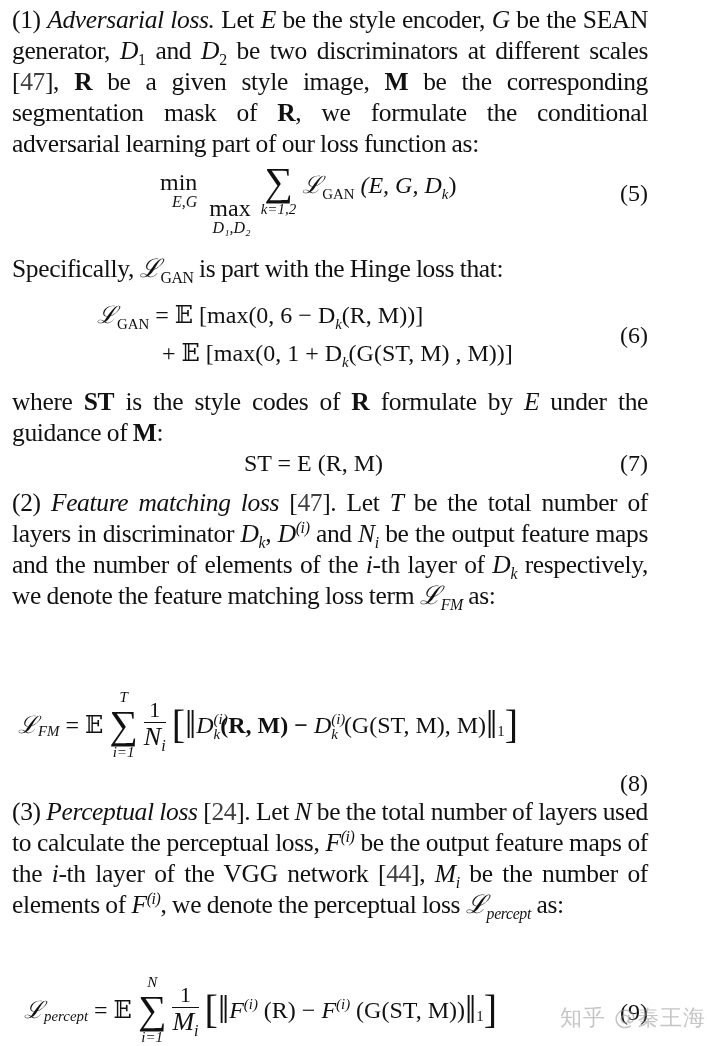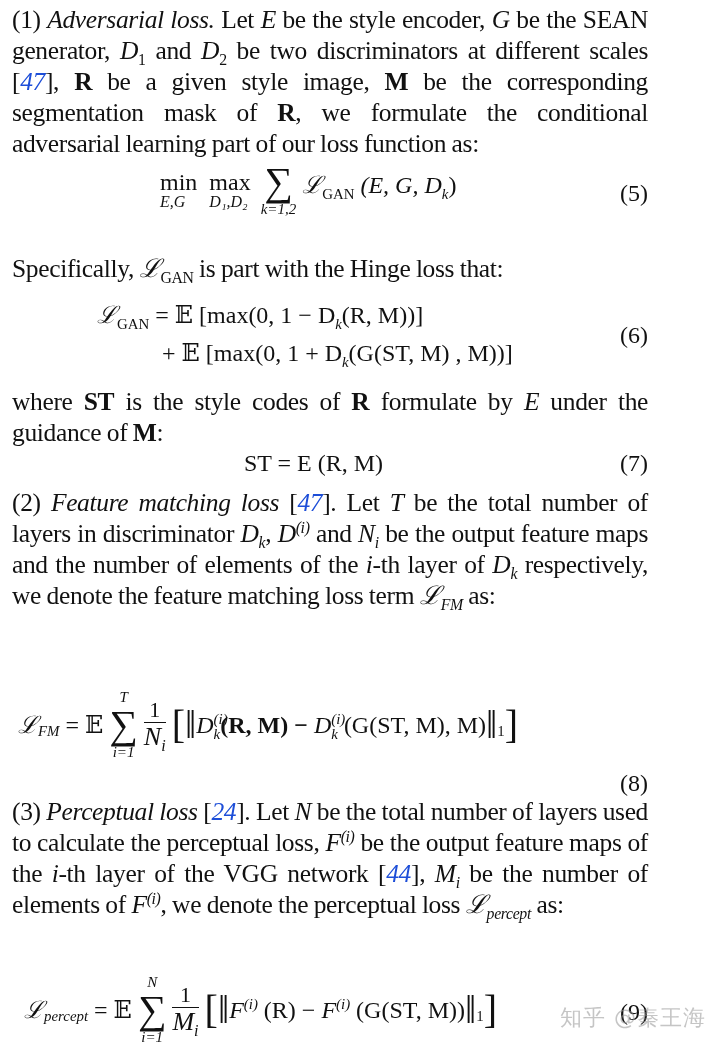--- a/index.html
+++ b/index.html
@@ -9,35 +9,35 @@
     color: #111111;
   }
   .page { position: absolute; left: 12px; top: 0; width: 636px; }
   .para {
     font-size: 25.5px; line-height: 31px; text-align: justify;
     position: absolute; left: 0; width: 636px;
     letter-spacing: -0.35px; word-spacing: -0.5px;
   }
   .it { font-style: italic; }
   .bf { font-weight: bold; }
-  .cite { color: #1d4ed8; font-style: italic; }
+  .cite { color: #404040; }
   .mi { font-style: italic; }
   .cal { font-family: "Liberation Serif", serif; font-style: italic; font-weight: normal; }
   sub, sup { font-size: 62%; line-height: 0; }
   .eq {
     position: absolute; left: 0; width: 636px; font-size: 24px; line-height: 30px;
   }
   .eqnum { position: absolute; right: 0; font-size: 24px; }
   .sum { font-size: 40px; line-height: 40px; display: inline-block; vertical-align: middle; }
   .stack { display: inline-block; text-align: center; vertical-align: middle; line-height: 1; }
   .stack .top, .stack .bot { font-size: 15px; display: block; font-style: italic; }
   .frac { display: inline-block; vertical-align: middle; text-align: center; line-height: 1.1; }
   .frac .num { display: block; border-bottom: 1.3px solid #111; padding: 0 2px; font-size: 22px; }
   .frac .den { display: block; font-size: 26px; }
-  .opstack { display: inline-block; text-align: left; vertical-align: top; line-height: 1; }
+  .opstack { display: inline-block; text-align: right; vertical-align: top; line-height: 1; }
   .opstack .op { display: block; font-size: 24px; }
   .opstack .lim { display: block; font-size: 16px; font-style: italic; }
   .bigbr { font-size: 40px; vertical-align: middle; line-height: 1; font-weight: 200; }
   .watermark {
     position: absolute; left: 560px; top: 1003px; font-size: 22px;
     color: rgba(150,150,150,0.55); font-family: "DejaVu Sans", sans-serif; letter-spacing: 1px;
   }
 </style>
 </head>
 <body>
@@ -45,34 +45,34 @@
 <div class="page">
 
   <div class="para" style="top:4px;">
     <span>(1)</span>
     <span class="it">Adversarial loss.</span><span> Let </span><span class="it">E</span><span> be the style encoder, </span><span class="it">G</span><span> be the SEAN generator, </span><span class="it">D</span><sub>1</sub><span> and </span><span class="it">D</span><sub>2</sub><span> be two discriminators at different scales [</span><span class="cite">47</span><span>], </span><span class="bf">R</span><span> be a given style image, </span><span class="bf">M</span><span> be the corresponding segmentation mask of </span><span class="bf">R</span><span>, we formulate the conditional adversarial learning part of our loss function as:</span>
   </div>
 
   <div class="eq" style="top:170px;">
     <span style="position:absolute; left:148px; top:0;">
       <span class="opstack"><span class="op">min</span><span class="lim">E,G</span></span>
-      <span class="opstack" style="margin-left:6px;"><span class="op">max</span><span class="lim">D₁,D₂</span></span>
+      <span class="opstack" style="margin-left:6px;margin-top:26px;"><span class="op">max</span><span class="lim">D₁,D₂</span></span>
       <span class="stack" style="margin-left:4px; vertical-align:top; margin-top:-8px;"><span class="sum">∑</span><span class="bot">k=1,2</span></span>
       <span class="cal">ℒ</span><sub>GAN</sub><span class="mi"> (E, G, D</span><sub class="mi">k</sub><span>)</span>
     </span>
     <span class="eqnum" style="top:8px;">(5)</span>
   </div>
 
   <div class="para" style="top:253px;">
     <span>Specifically, </span><span class="cal">ℒ</span><sub>GAN</sub><span> is part with the Hinge loss that:</span>
   </div>
 
   <div class="eq" style="top:300px; height:70px;">
     <div style="position:absolute; left:85px; top:0;">
-      <span class="cal">ℒ</span><sub>GAN</sub><span> = 𝔼 [max(0, 1 − D</span><sub class="mi">k</sub><span>(R, M))]</span>
+      <span class="cal">ℒ</span><sub>GAN</sub><span> = 𝔼 [max(0, 6 − D</span><sub class="mi">k</sub><span>(R, M))]</span>
     </div>
     <div style="position:absolute; left:150px; top:38px;">
       <span>+ 𝔼 [max(0, 1 + D</span><sub class="mi">k</sub><span>(G(ST, M) , M))]</span>
     </div>
     <span class="eqnum" style="top:20px;">(6)</span>
   </div>
 
   <div class="para" style="top:386px;">
     <span>where </span><span class="bf">ST</span><span> is the style codes of </span><span class="bf">R</span><span> formulate by </span><span class="it">E</span><span> under the guidance of </span><span class="bf">M</span><span>:</span>
   </div>

